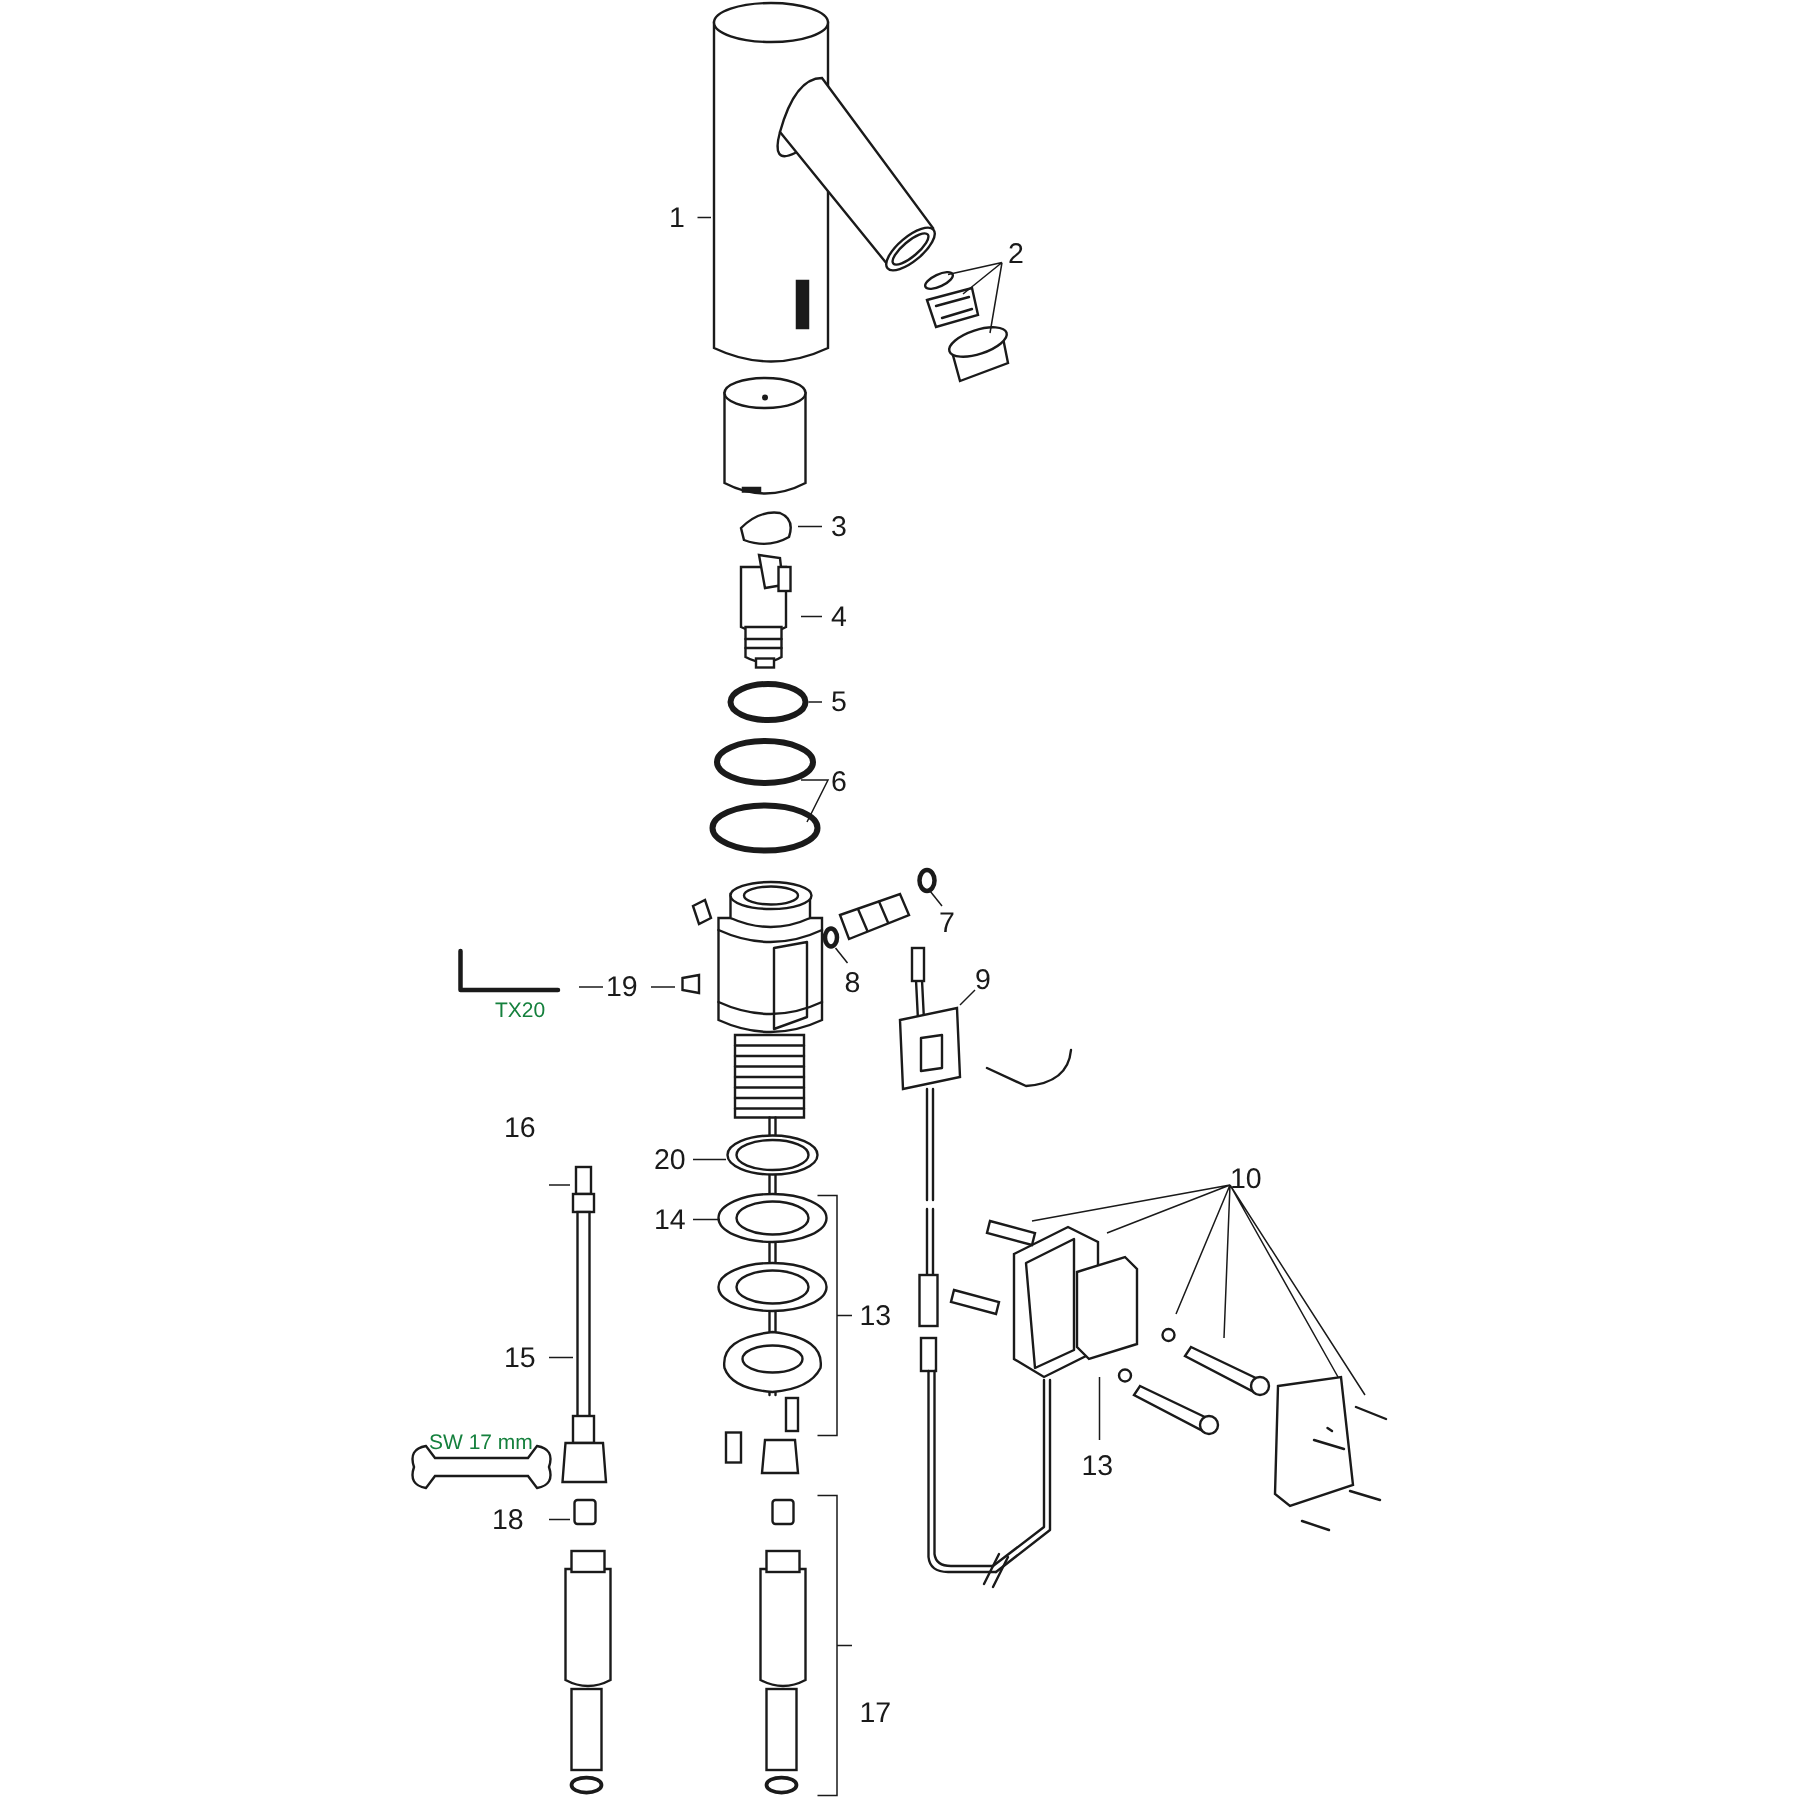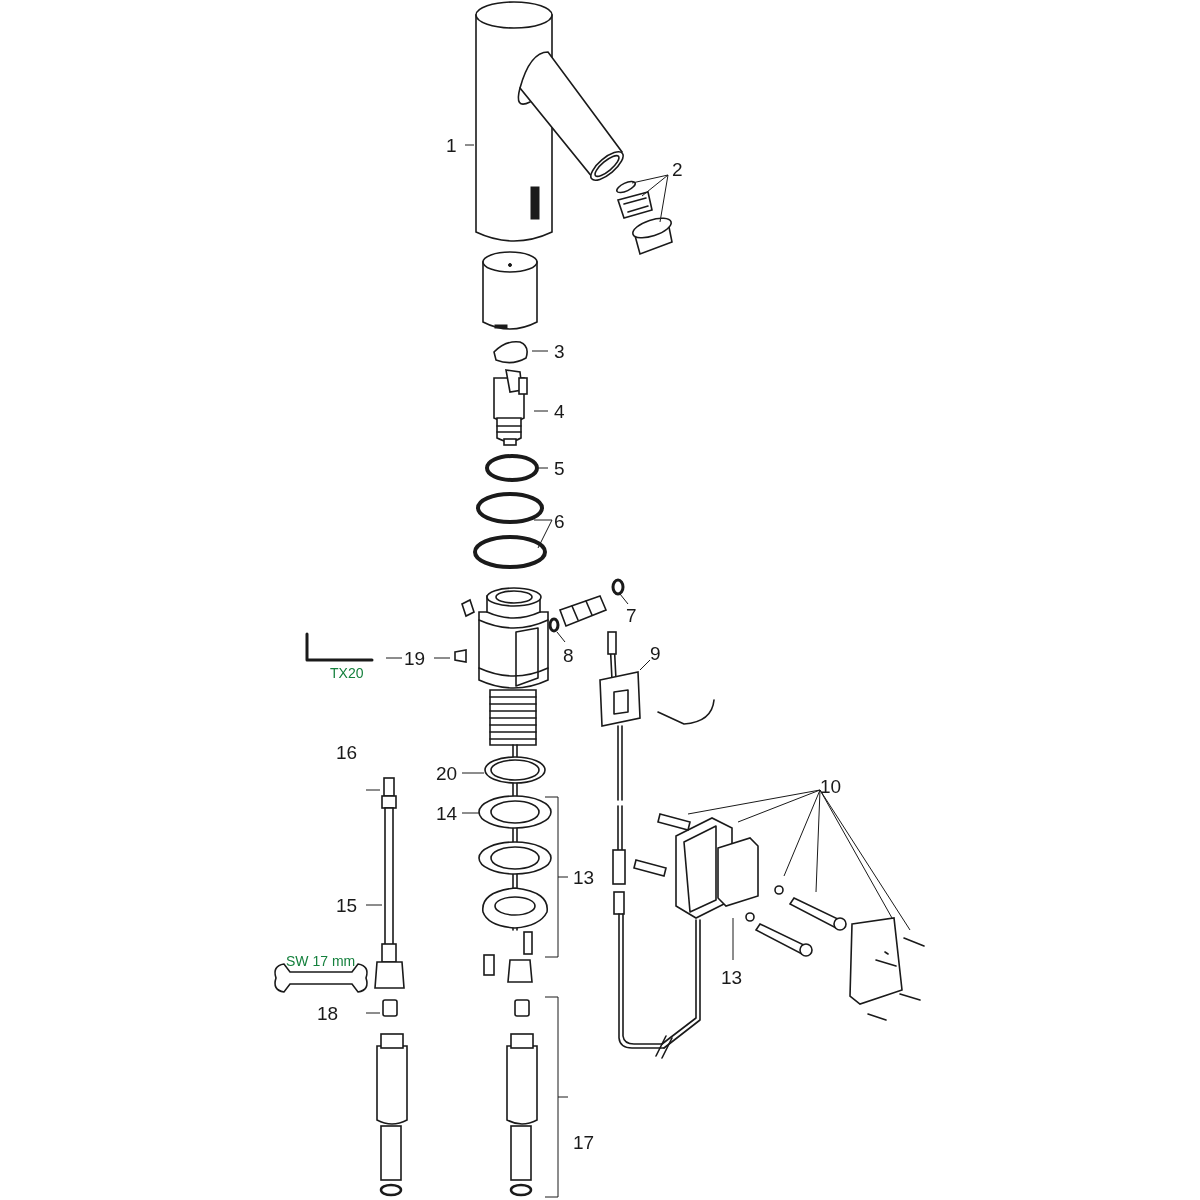--- a/index.html
+++ b/index.html
@@ -202,17 +202,17 @@
 <span class="lbl" style="left:563px;top:646px">8</span>
 <span class="lbl" style="left:650px;top:644px">9</span>
 <span class="lbl" style="left:820px;top:777px">10</span>
 <span class="lbl" style="left:721px;top:968px">13</span>
 <span class="lbl" style="left:436px;top:764px">20</span>
 <span class="lbl" style="left:573px;top:868px">13</span>
 <span class="lbl" style="left:436px;top:804px">14</span>
 <span class="lbl" style="left:336px;top:896px">15</span>
 <span class="lbl" style="left:336px;top:743px">16</span>
 <span class="lbl" style="left:573px;top:1133px">17</span>
-<span class="lbl" style="left:317px;top:1004px">18</span>
+<span class="lbl" style="left:328px;top:1004px">18</span>
 <span class="lbl" style="left:404px;top:649px">19</span>
 
 <span class="lbl-sm" style="left:330px;top:666px">TX20</span>
 <span class="lbl-sm" style="left:286px;top:954px">SW 17 mm</span>
 
 </body></html>

